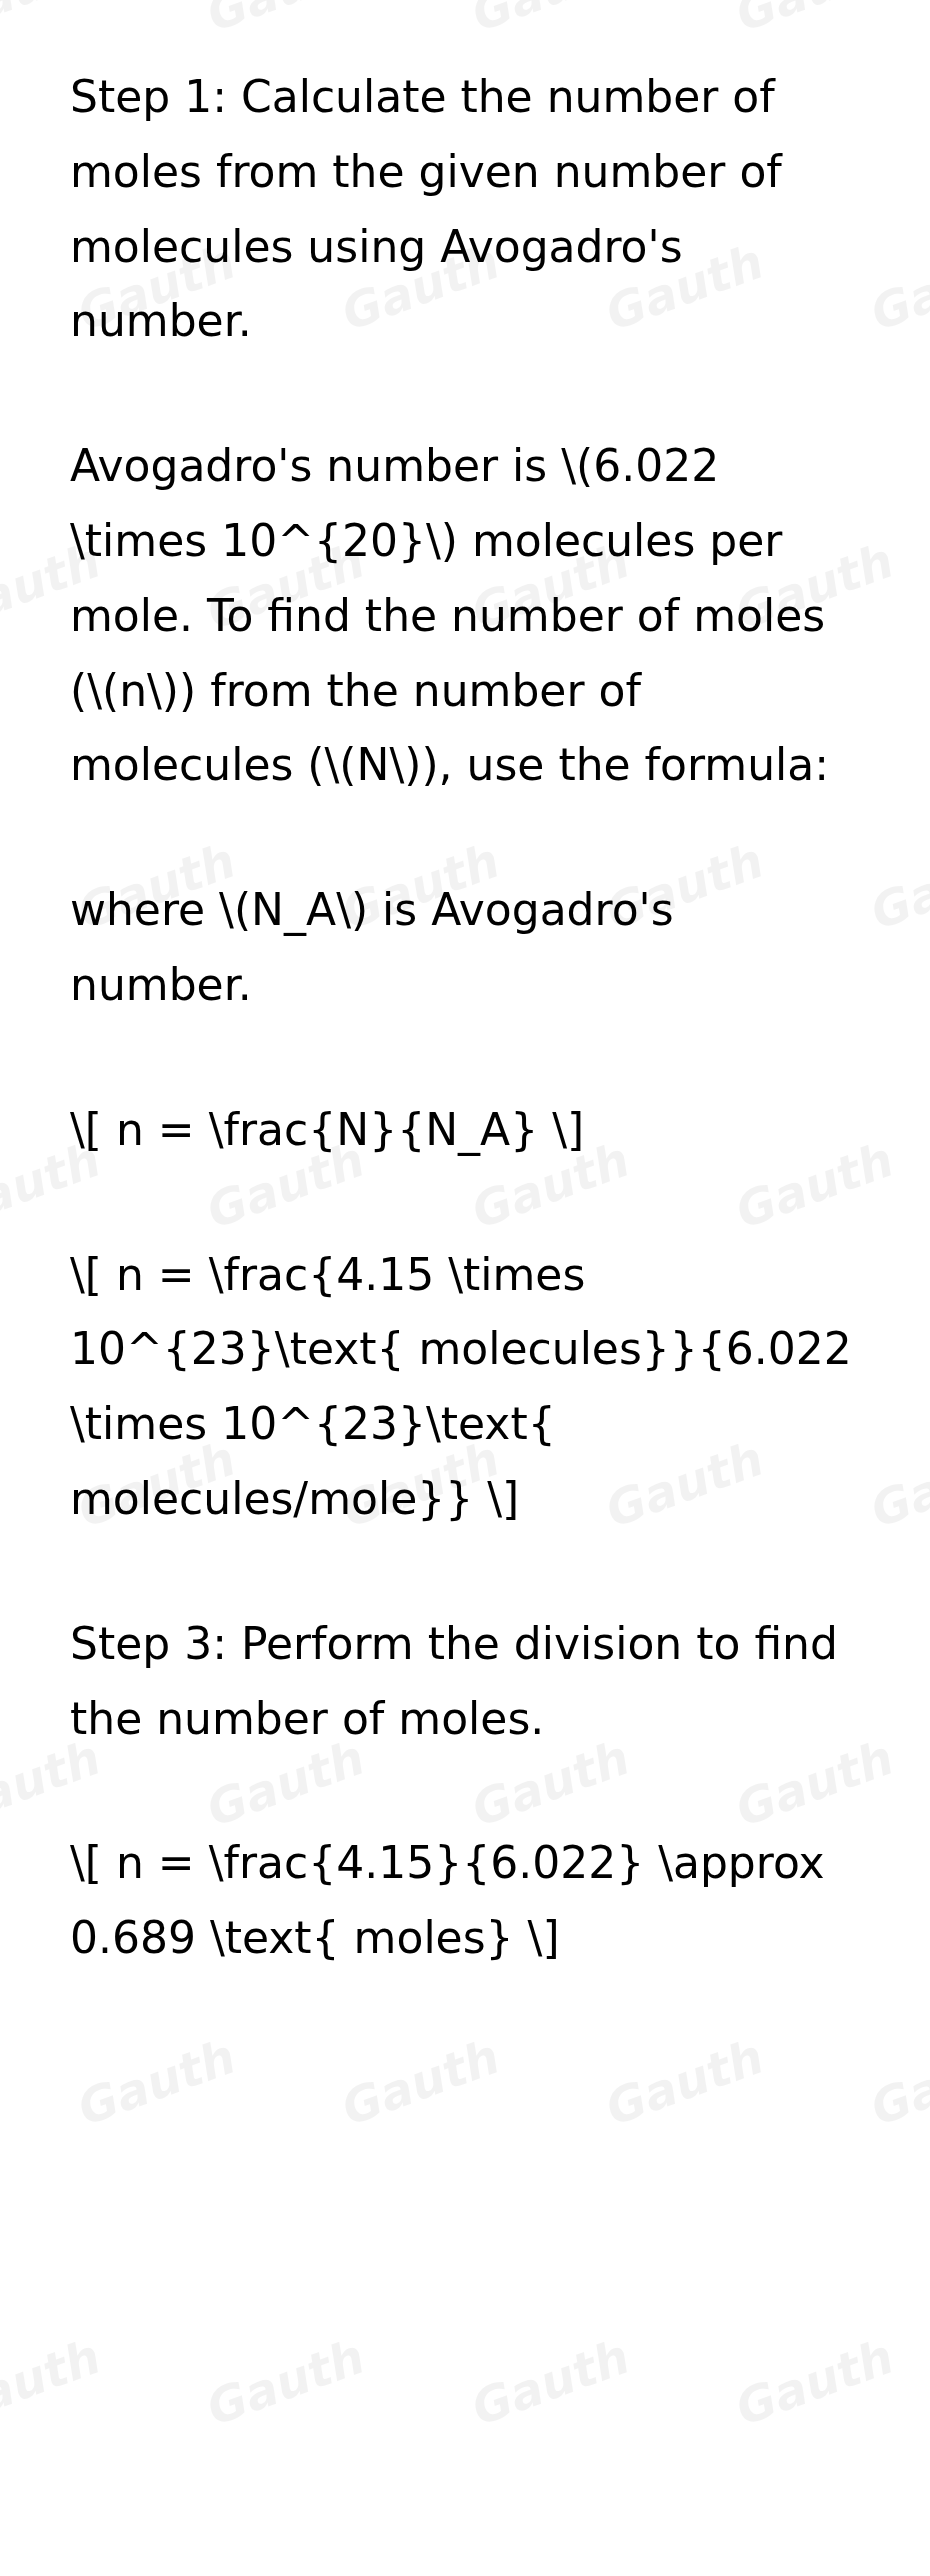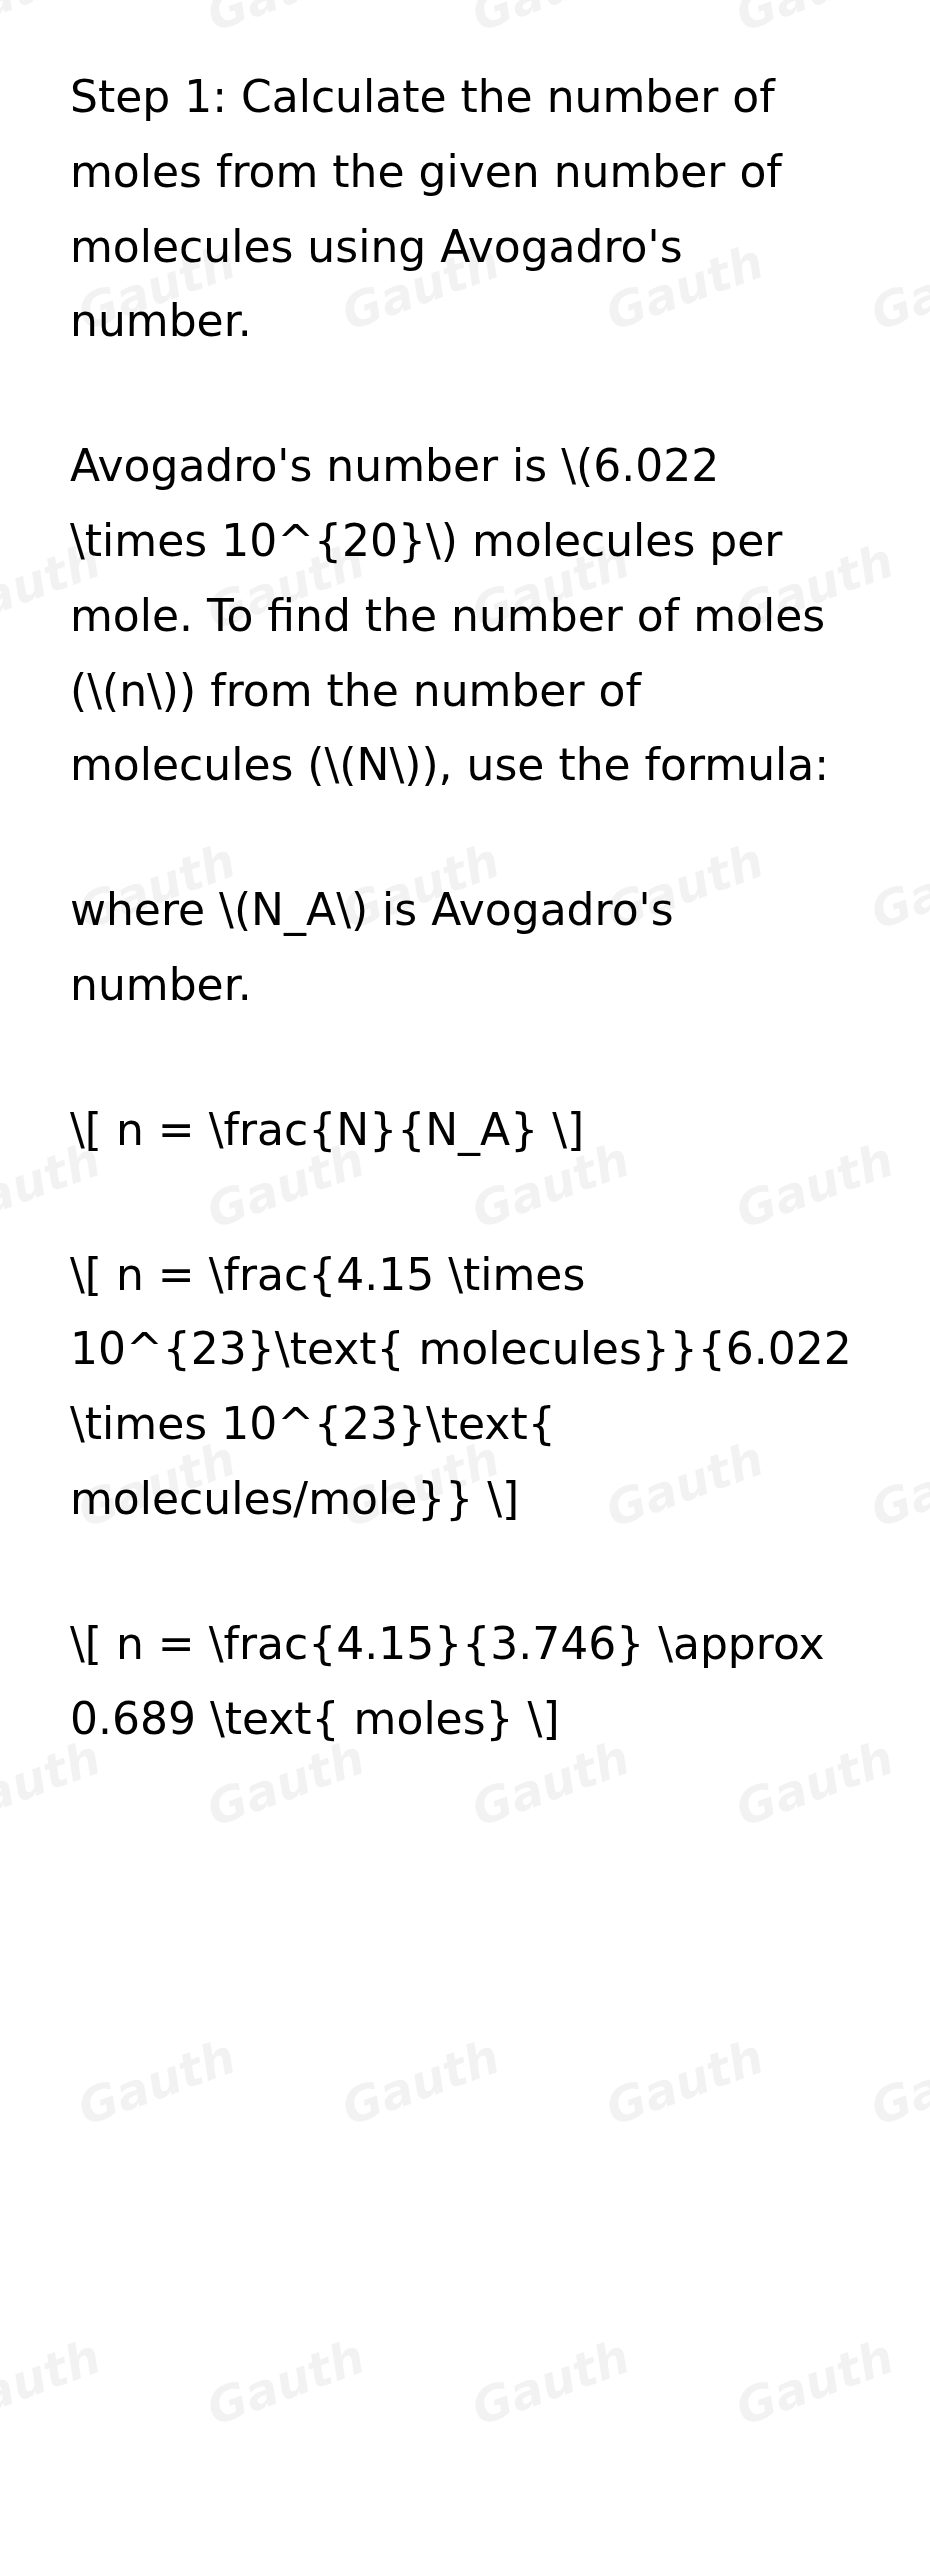--- a/index.html
+++ b/index.html
@@ -90,15 +90,16 @@
     <div class="wm" style="left: 469px; top: 2354px;">Gauth</div>
     <div class="wm" style="left: 733px; top: 2354px;">Gauth</div>
   </div>
 
 <div class="content">
   <p class="para">Step 1: Calculate the number of moles from the given number of molecules using Avogadro's number.</p>
   <p class="para">Avogadro's number is \(6.022 \times 10^{20}\) molecules per mole. To find the number of moles (\(n\)) from the number of molecules (\(N\)), use the formula:</p>
   <p class="para">where \(N_A\) is Avogadro's number.</p>
   <p class="para">\[ n = \frac{N}{N_A} \]</p>
   <p class="para">\[ n = \frac{4.15 \times 10^{23}\text{ molecules}}{6.022 \times 10^{23}\text{ molecules/mole}} \]</p>
-  <p class="para">\[ n = \frac{4.15}{3.746} \approx 0.689 \text{ moles} \]</p>
+  <p class="para">Step 3: Perform the division to find the number of moles.</p>
+  <p class="para">\[ n = \frac{4.15}{6.022} \approx 0.689 \text{ moles} \]</p>
 </div>
 
 
 </body></html>

